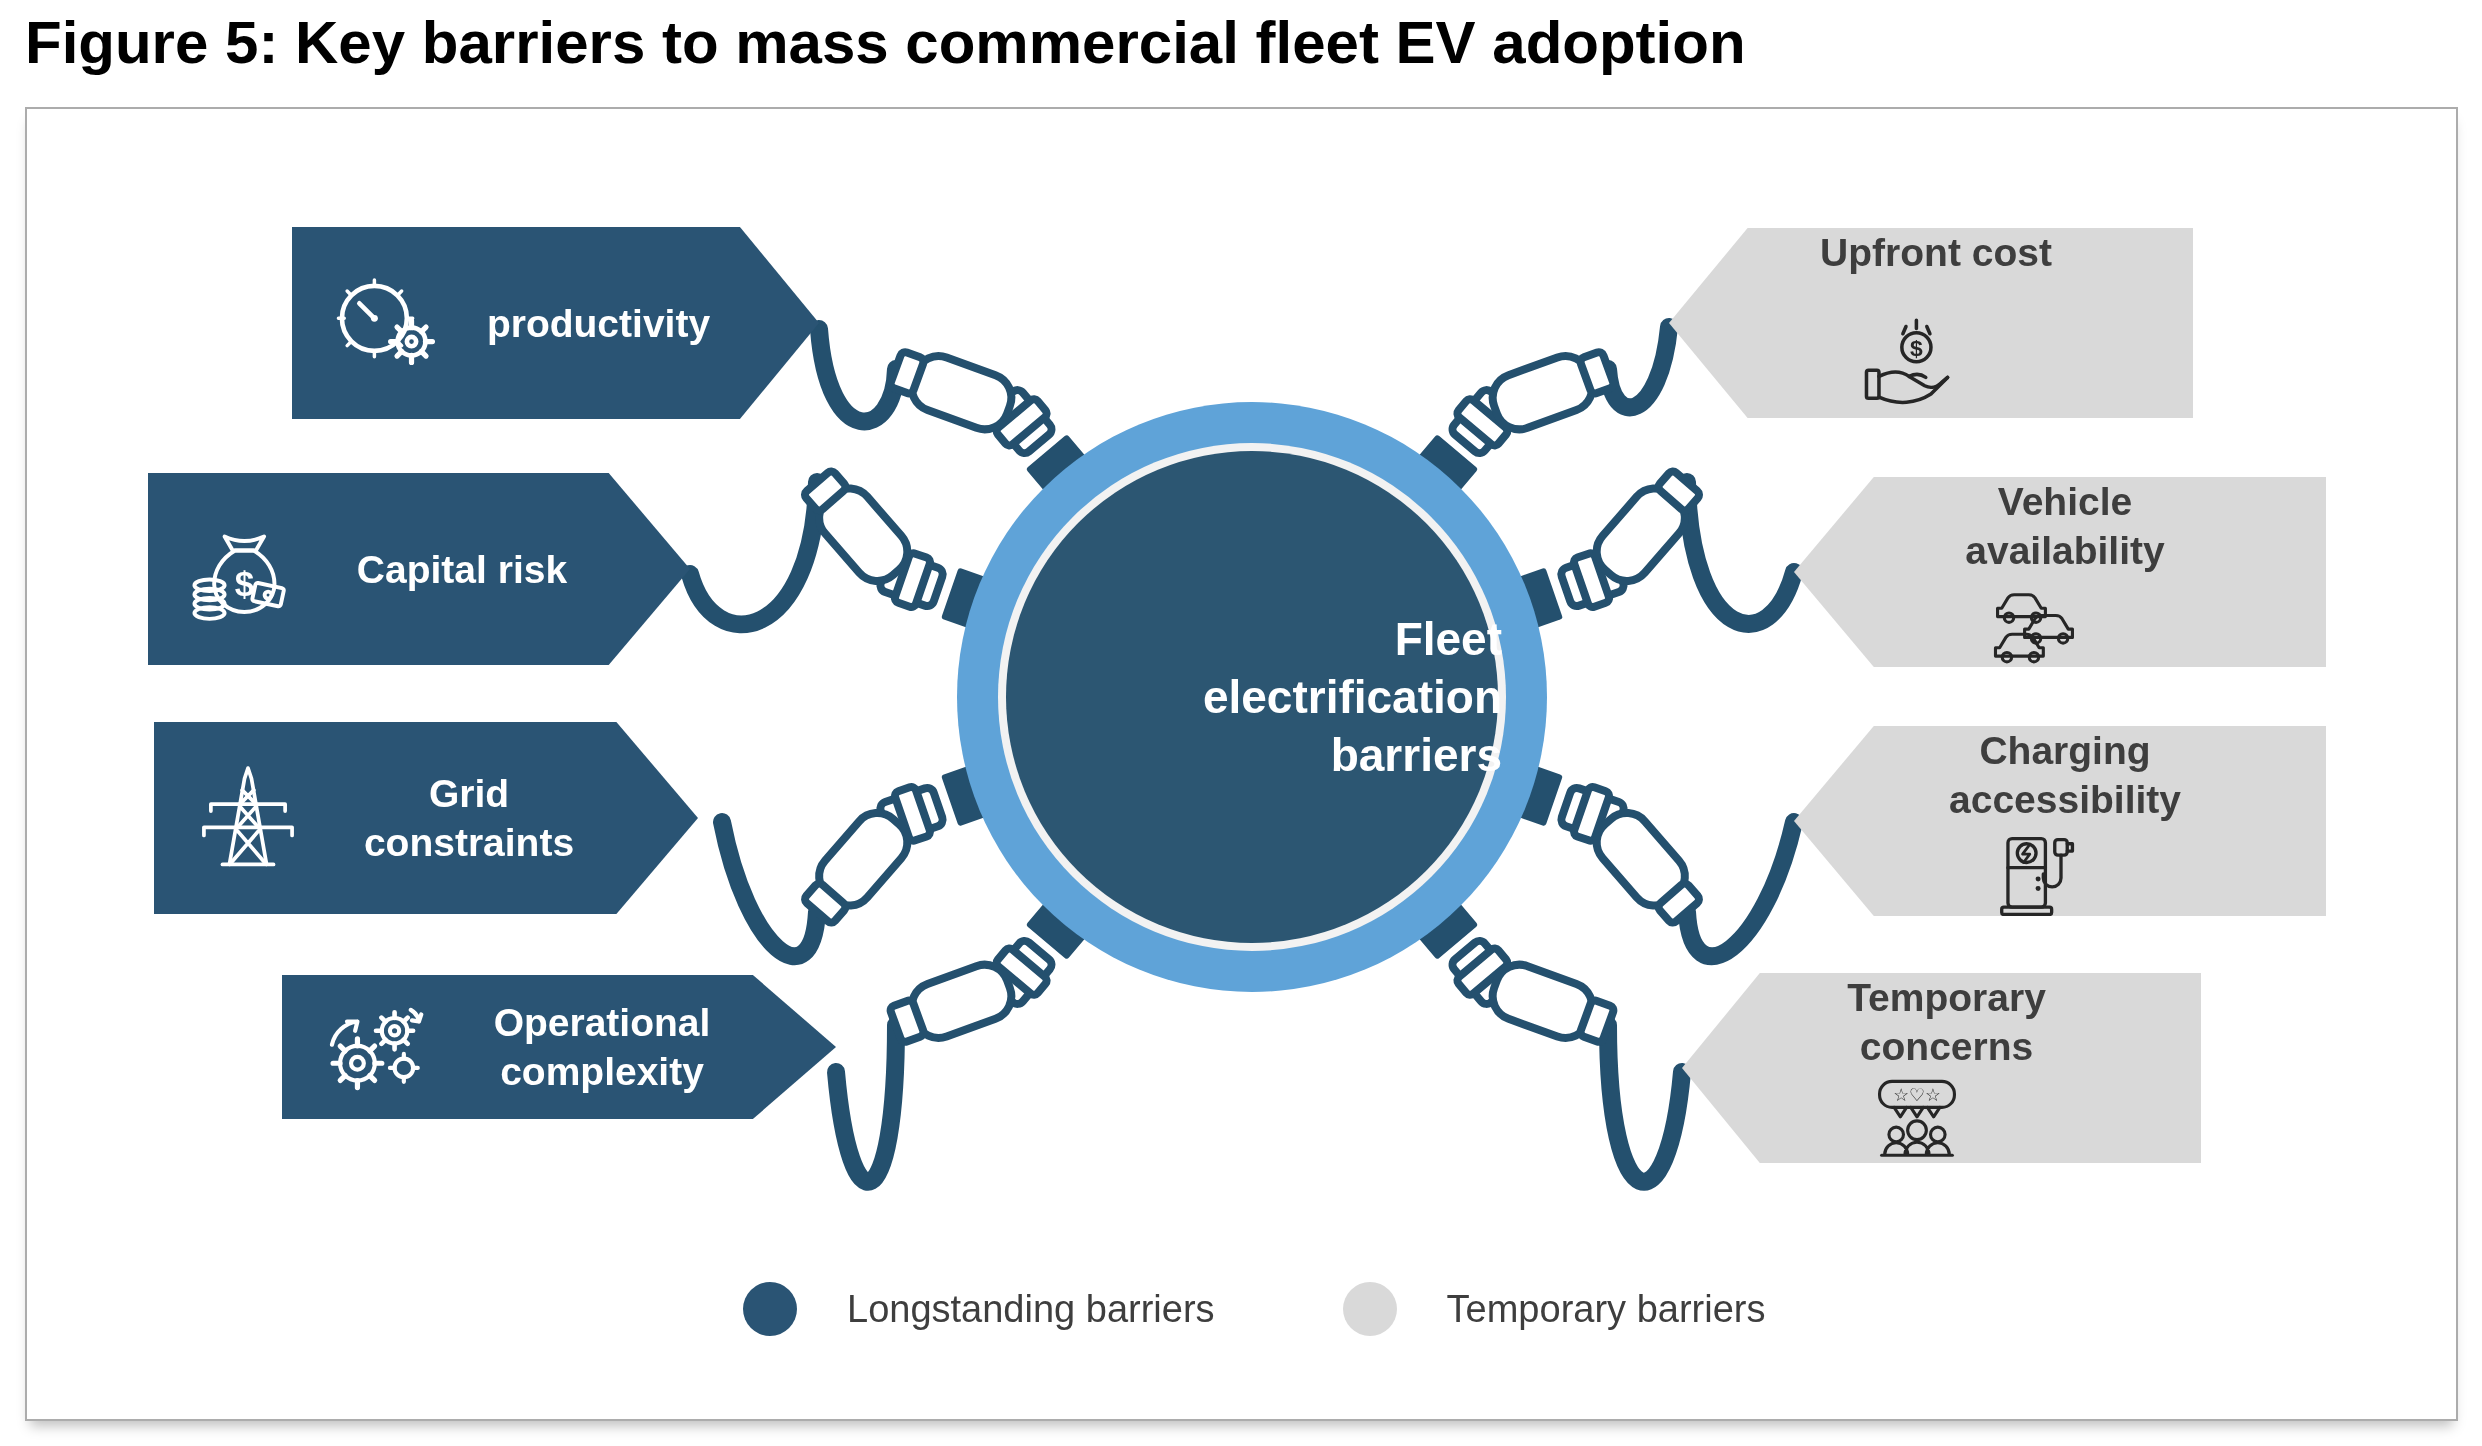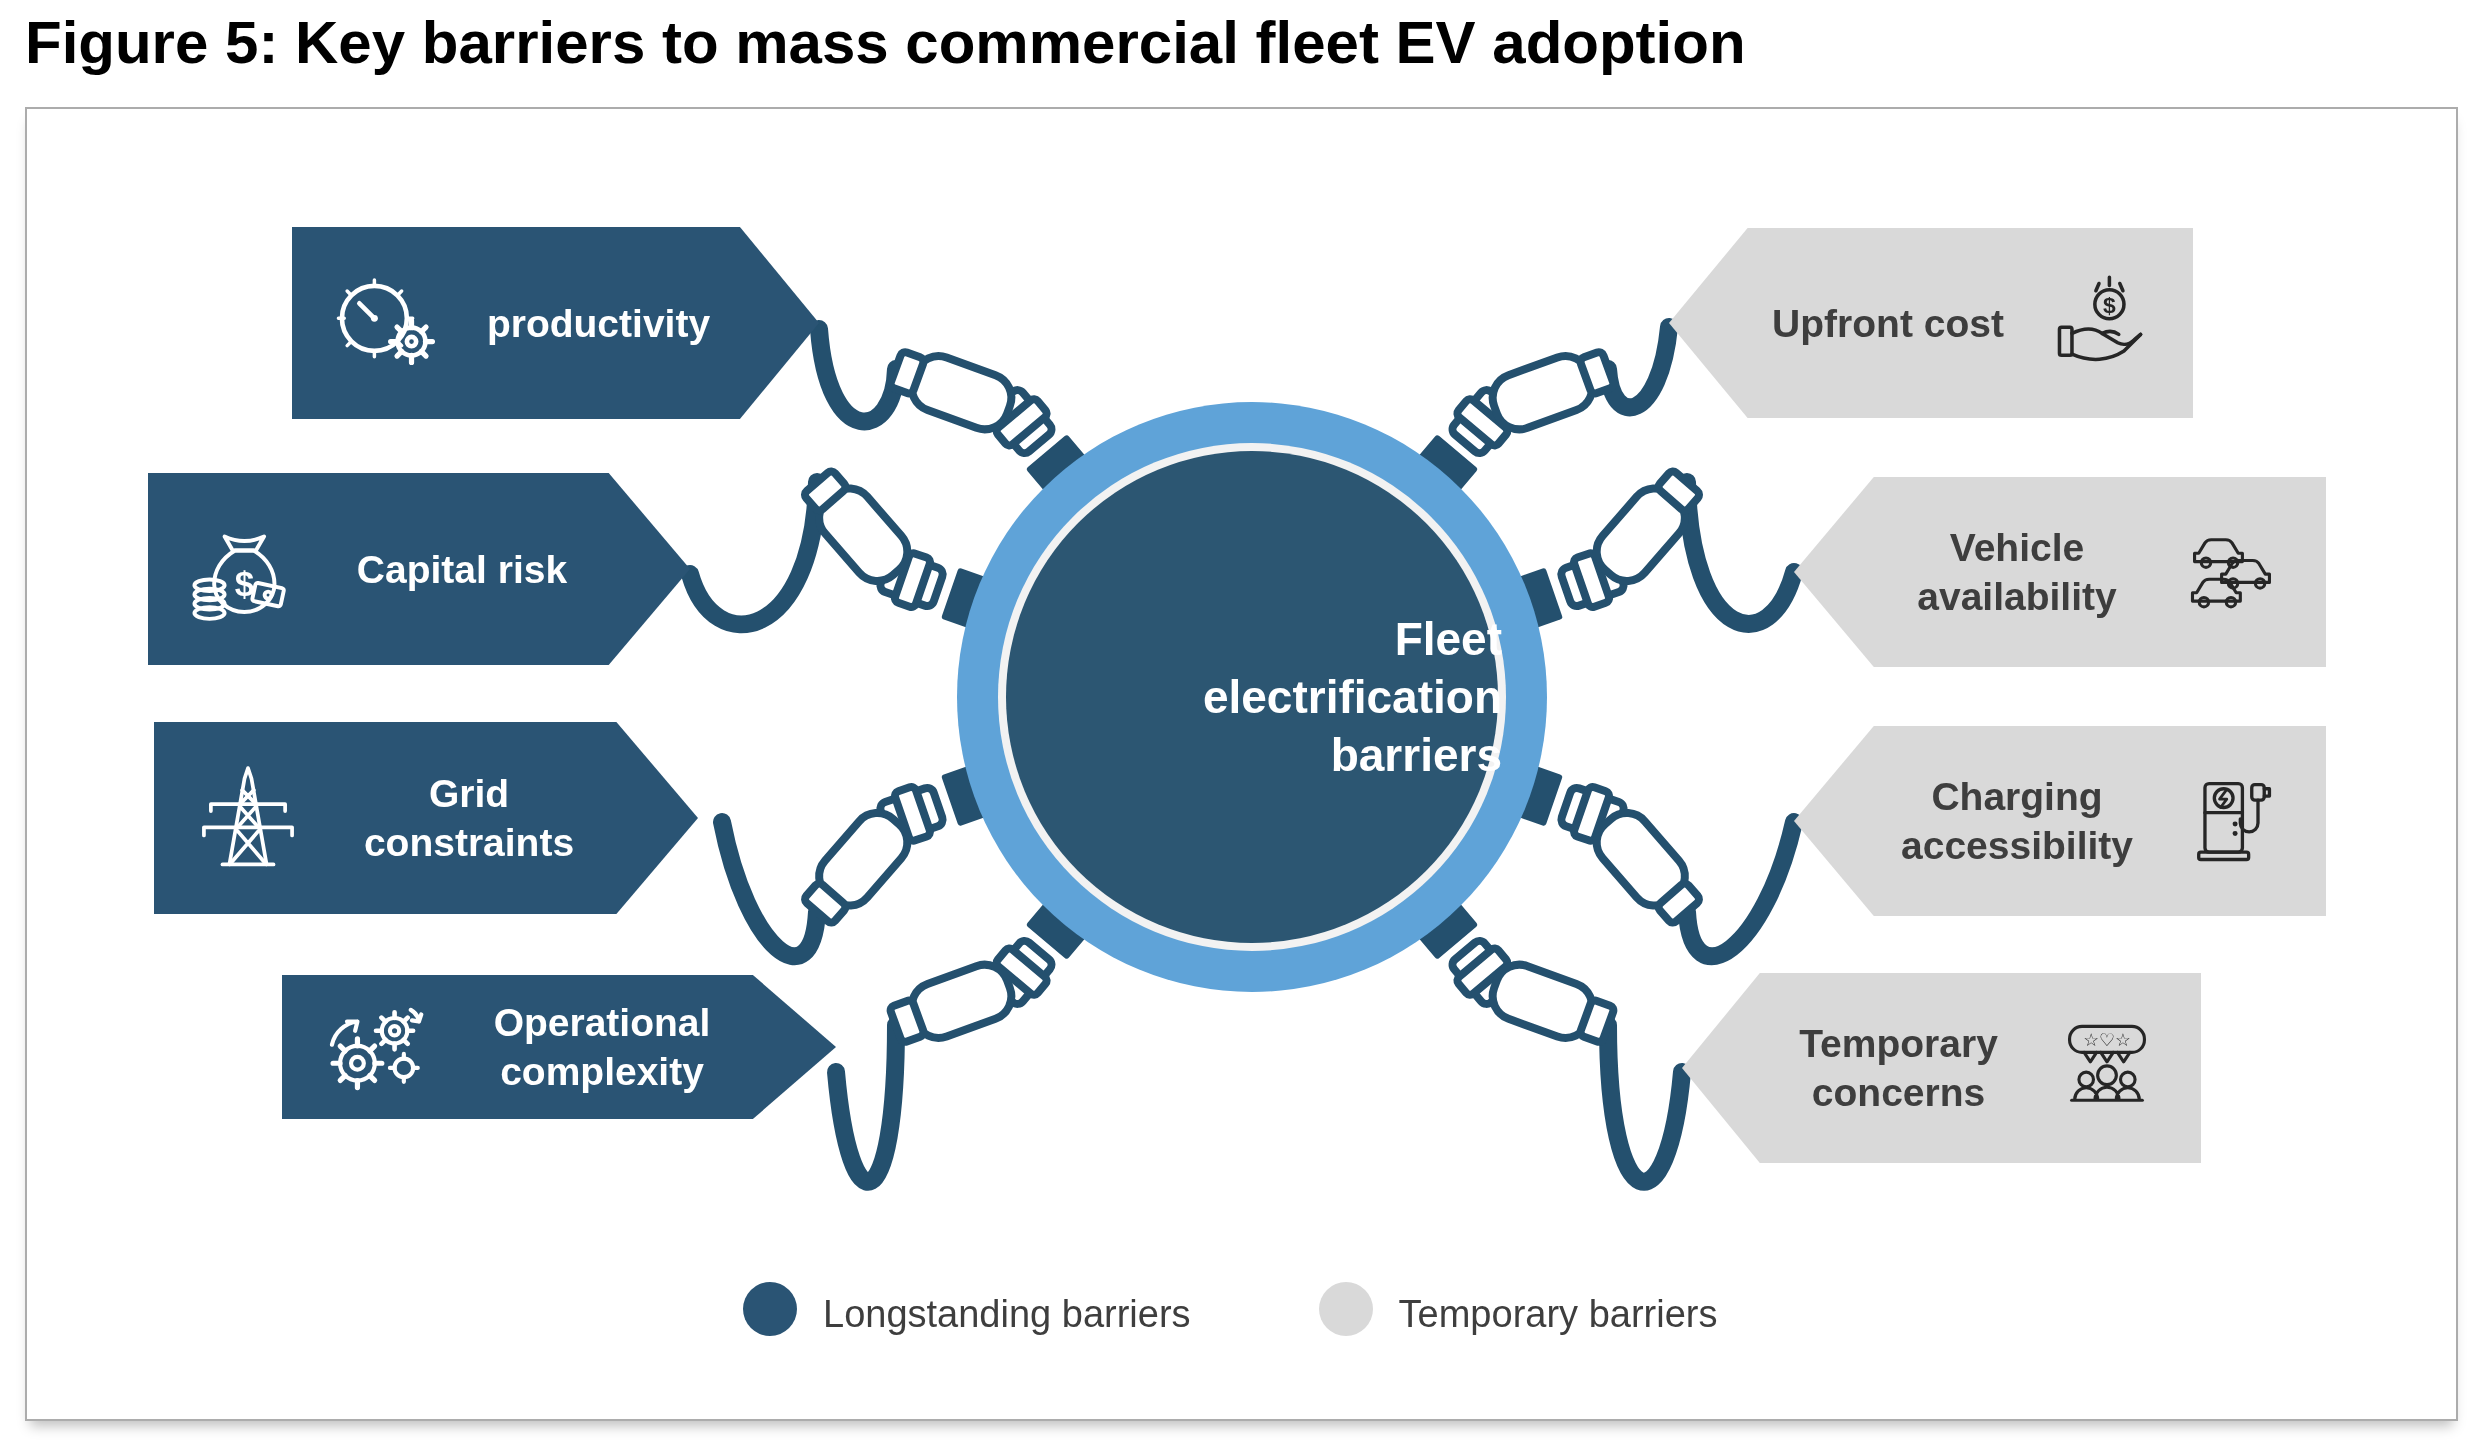--- a/index.html
+++ b/index.html
@@ -17,21 +17,21 @@
   .net .cable{fill:none;stroke:var(--cable);stroke-width:18;stroke-linecap:round;}
   .net .sock{fill:var(--cable);}
   .net .plugpart{fill:#fff;stroke:var(--cable);stroke-width:8;stroke-linejoin:round;}
   .net .ringO{fill:var(--center-ring);}
   .net .ringW{fill:#F2F2F2;}
   .net .ringI{fill:var(--center-fill);}
   .arrow{position:absolute;display:flex;align-items:center;}
   .arrow.left{background:var(--longstanding);color:#fff;
     clip-path:polygon(0 0,85% 0,100% 50%,85% 100%,0 100%);padding-left:36px;}
   .arrow.right{background:var(--temporary);color:var(--label-dark-text);
-    clip-path:polygon(100% 0,15% 0,0 50%,15% 100%,100% 100%);padding-right:42px;}
+    clip-path:polygon(100% 0,15% 0,0 50%,15% 100%,100% 100%);padding-right:56px;flex-direction:column;}
   .arrow .icon{flex:0 0 auto;display:flex;align-items:center;justify-content:center;}
   .arrow.left .icon{width:116px;height:116px;margin-right:6px;}
   .arrow.right .icon{width:104px;height:104px;margin-left:6px;}
   .icon svg{width:100%;height:100%;}
   .lines{flex:1;text-align:center;font-weight:bold;font-size:39px;line-height:49px;}
   .arrow.left .lines{padding-right:72px;}
   .arrow.right .lines{padding-left:66px;}
   .lines span{display:block;}
   .lines span:empty{display:none;}
   .a-l1{left:292px;top:227px;width:527px;height:192px;}
@@ -43,21 +43,21 @@
   .a-r3{left:1794px;top:726px;width:532px;height:190px;}
   .a-r4{left:1682px;top:973px;width:519px;height:190px;}
   .center-label{position:absolute;left:1002px;top:540px;width:500px;height:314px;
     display:flex;flex-direction:column;align-items:flex-end;justify-content:center;
     color:#fff;font-weight:bold;font-size:46px;line-height:58px;text-align:center;}
   .legend{position:absolute;left:743px;top:1282px;display:flex;align-items:center;
     font-size:38px;color:var(--label-dark-text);}
   .legend .dot{width:54px;height:54px;border-radius:50%;flex:0 0 auto;margin-right:26px;}
   .legend .dot.longstanding{background:var(--longstanding);}
   .legend .dot.temporary{background:var(--temporary);}
-  .legend .item{display:flex;align-items:flex-end;}
+  .legend .item{display:flex;align-items:center;gap:24px;}
   .legend .item + .item{margin-left:128px;}
   .ic{fill:none;stroke-linecap:round;stroke-linejoin:round;}
   .ic.w{stroke:#fff;}
   .ic.d{stroke:#262626;}
 </style>
 </head>
 <body>
 
 <div class="canvas">
   <h1 class="title">Figure 5: Key barriers to mass commercial fleet EV adoption</h1>

